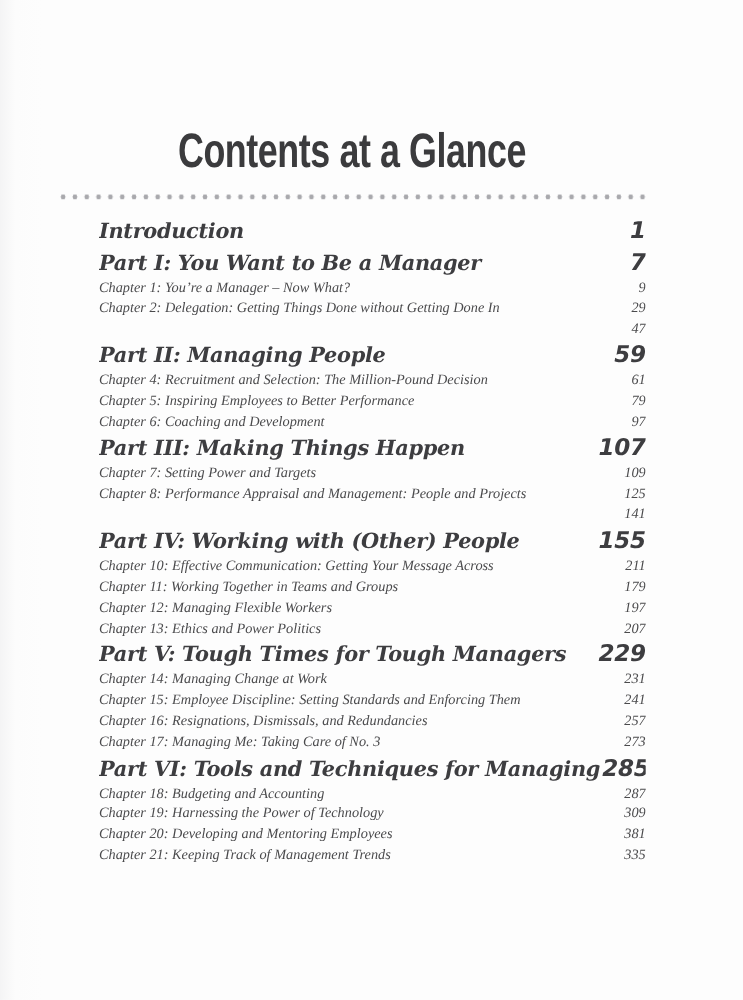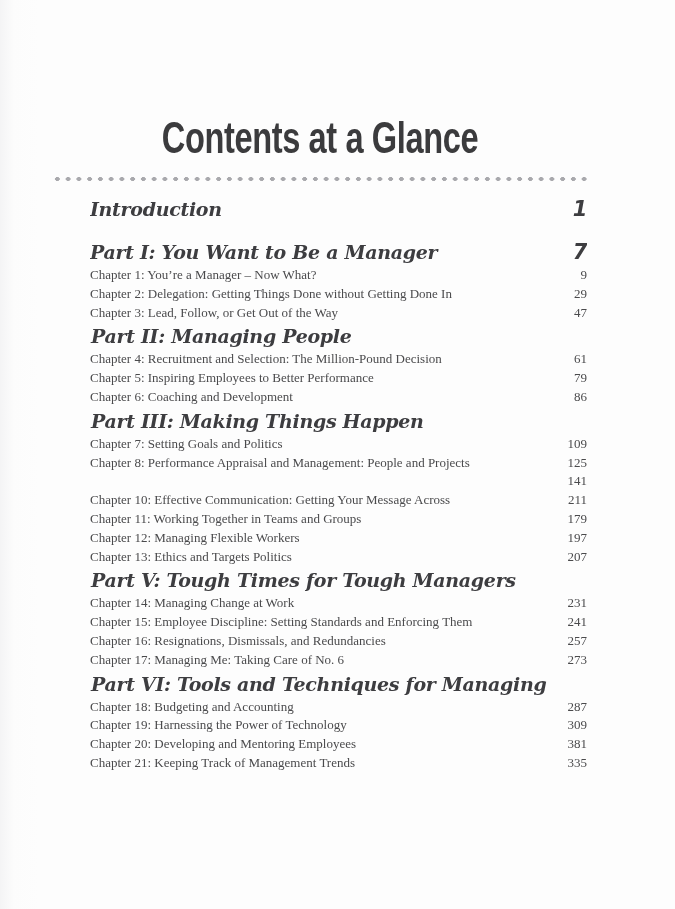--- a/index.html
+++ b/index.html
@@ -50,20 +50,21 @@
       position: absolute;
       left: 90px;
       top: 196px;
       width: 497px;
     }
     .row {
       display: flex;
       align-items: baseline;
       white-space: nowrap;
       overflow: hidden;
+      font-style: italic;
     }
     .row .label { flex: 0 0 auto; }
     .row .leader {
       flex: 1 1 auto;
       overflow: hidden;
       margin: 0 1px;
       position: relative;
     }
     .row .leader::after {
       content: "........................................................................................................................................................................................................................................";
@@ -87,40 +88,40 @@
       letter-spacing: 1.2px;
       font-size: 16px;
       bottom: 5px;
     }
     .part .page-num {
       font-family: "DejaVu Sans", sans-serif;
       font-style: italic;
       font-weight: bold;
       font-size: 21px;
     }
-    .part.intro { margin-bottom: 16px; }
+    .part.intro { margin-bottom: 2px; }
 
     .chapter {
       font-family: "Liberation Serif", serif;
       font-size: 13px;
       color: #4a4a4c;
       height: 18.8px;
       line-height: 18.8px;
     }
     .chapter .leader::after {
       font-size: 9px;
       letter-spacing: 0.6px;
       bottom: 4px;
       color: #666;
     }
     .chapter .page-num {
       font-size: 13px;
     }
     .section { margin-bottom: 0; }
-    .section + .section .part { margin-top: 1px; flex-direction: column; }
+    .section + .section .part { margin-top: 1px; }
   </style>
 </head>
 <body>
 
 <div class="page">
 
   <div class="title">Contents at a Glance</div>
 
   <div class="rule"></div>
 
@@ -142,21 +143,20 @@
         <span class="label">Chapter 1: You’re a Manager – Now What?</span>
         <span class="leader"></span>
         <span class="page-num">9</span>
       </div>
       <div class="row chapter">
         <span class="label">Chapter 2: Delegation: Getting Things Done without Getting Done In</span>
         <span class="leader"></span>
         <span class="page-num">29</span>
       </div>
       <div class="row chapter">
-        <span class="label">Chapter 3: Lead, Follow, or Get Out of the Way</span>
         <span class="leader"></span>
         <span class="page-num">47</span>
       </div>
     </div>
 
     <div class="section">
       <div class="row part">
         <span class="label">Part II: Managing People</span>
         <span class="leader"></span>
         <span class="page-num">59</span>
@@ -167,64 +167,69 @@
         <span class="page-num">61</span>
       </div>
       <div class="row chapter">
         <span class="label">Chapter 5: Inspiring Employees to Better Performance</span>
         <span class="leader"></span>
         <span class="page-num">79</span>
       </div>
       <div class="row chapter">
         <span class="label">Chapter 6: Coaching and Development</span>
         <span class="leader"></span>
-        <span class="page-num">86</span>
+        <span class="page-num">97</span>
       </div>
     </div>
 
     <div class="section">
       <div class="row part">
         <span class="label">Part III: Making Things Happen</span>
         <span class="leader"></span>
         <span class="page-num">107</span>
       </div>
       <div class="row chapter">
-        <span class="label">Chapter 7: Setting Goals and Politics</span>
+        <span class="label">Chapter 7: Setting Power and Targets</span>
         <span class="leader"></span>
         <span class="page-num">109</span>
       </div>
       <div class="row chapter">
         <span class="label">Chapter 8: Performance Appraisal and Management: People and Projects</span>
         <span class="leader"></span>
         <span class="page-num">125</span>
       </div>
       <div class="row chapter">
         <span class="leader"></span>
         <span class="page-num">141</span>
       </div>
     </div>
 
     <div class="section">
+      <div class="row part">
+        <span class="label">Part IV: Working with (Other) People</span>
+        <span class="leader"></span>
+        <span class="page-num">155</span>
+      </div>
       <div class="row chapter">
         <span class="label">Chapter 10: Effective Communication: Getting Your Message Across</span>
         <span class="leader"></span>
         <span class="page-num">211</span>
       </div>
       <div class="row chapter">
         <span class="label">Chapter 11: Working Together in Teams and Groups</span>
         <span class="leader"></span>
         <span class="page-num">179</span>
       </div>
       <div class="row chapter">
         <span class="label">Chapter 12: Managing Flexible Workers</span>
         <span class="leader"></span>
         <span class="page-num">197</span>
       </div>
       <div class="row chapter">
-        <span class="label">Chapter 13: Ethics and Targets Politics</span>
+        <span class="label">Chapter 13: Ethics and Power Politics</span>
         <span class="leader"></span>
         <span class="page-num">207</span>
       </div>
     </div>
 
     <div class="section">
       <div class="row part">
         <span class="label">Part V: Tough Times for Tough Managers</span>
         <span class="leader"></span>
         <span class="page-num">229</span>
@@ -238,21 +243,21 @@
         <span class="label">Chapter 15: Employee Discipline: Setting Standards and Enforcing Them</span>
         <span class="leader"></span>
         <span class="page-num">241</span>
       </div>
       <div class="row chapter">
         <span class="label">Chapter 16: Resignations, Dismissals, and Redundancies</span>
         <span class="leader"></span>
         <span class="page-num">257</span>
       </div>
       <div class="row chapter">
-        <span class="label">Chapter 17: Managing Me: Taking Care of No. 6</span>
+        <span class="label">Chapter 17: Managing Me: Taking Care of No. 3</span>
         <span class="leader"></span>
         <span class="page-num">273</span>
       </div>
     </div>
 
     <div class="section">
       <div class="row part">
         <span class="label">Part VI: Tools and Techniques for Managing</span>
         <span class="leader"></span>
         <span class="page-num">285</span>

